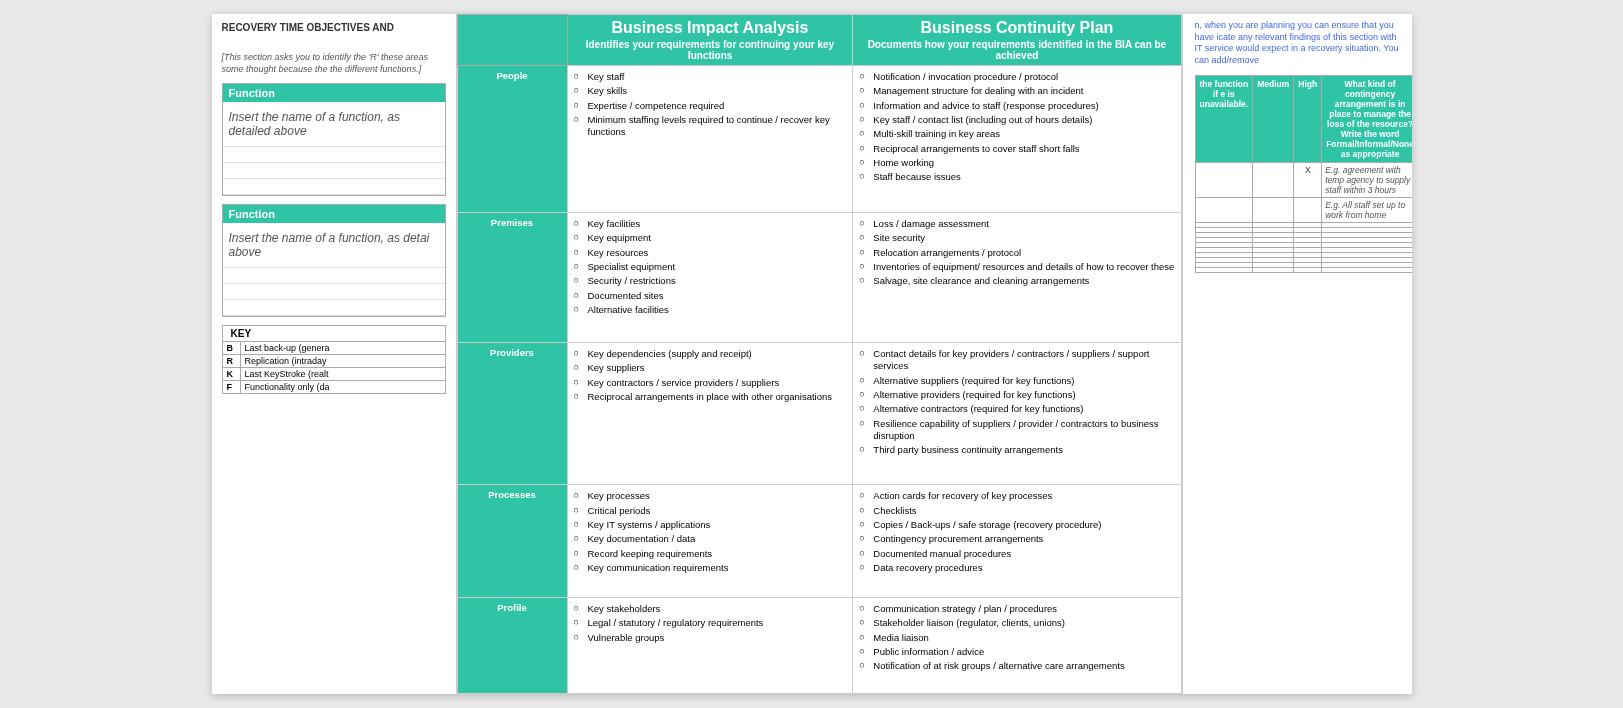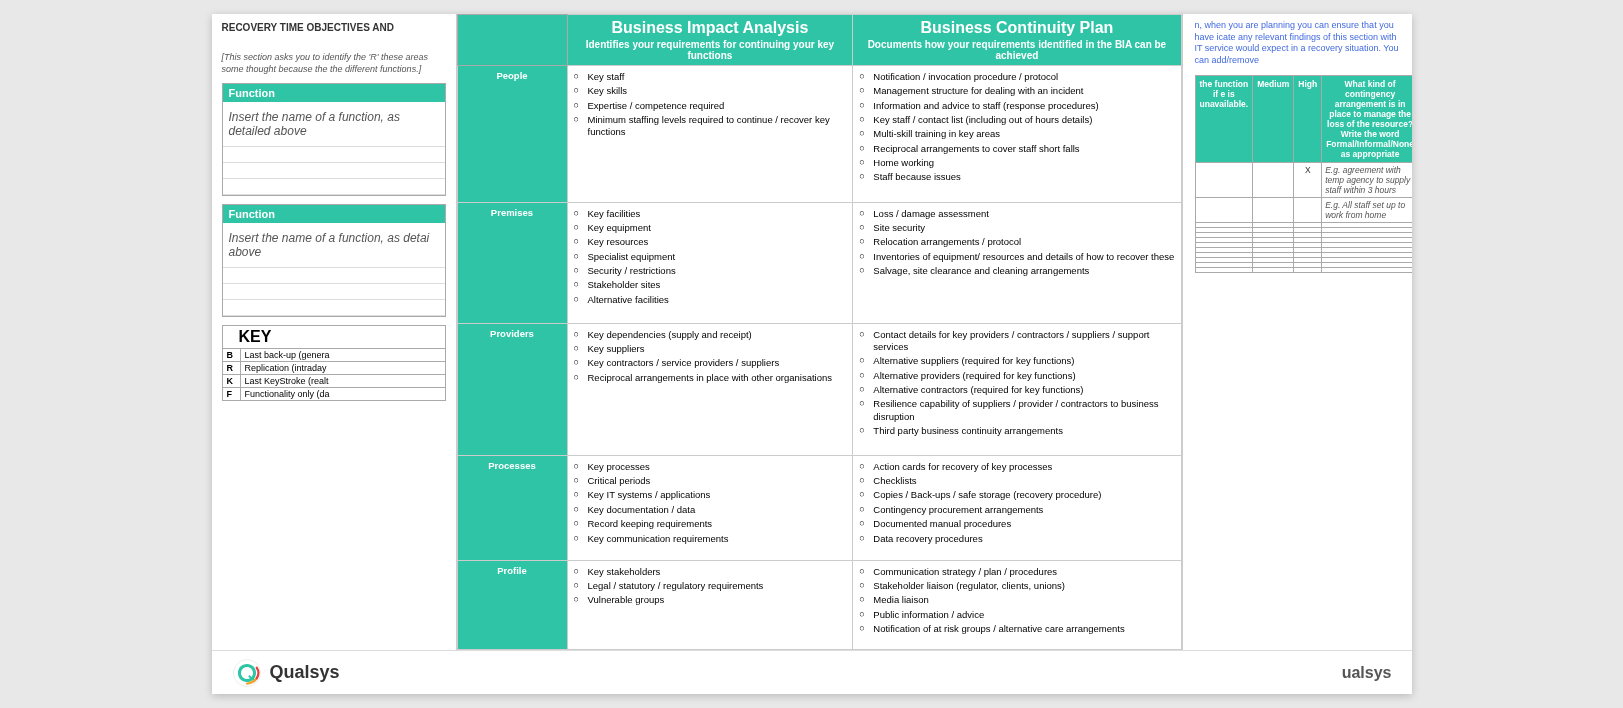--- a/index.html
+++ b/index.html
@@ -85,22 +85,22 @@
       border-bottom: 1px solid #ddd;
     }
     .key-table {
       border: 1px solid #aaa;
       width: 100%;
       border-collapse: collapse;
       margin-top: 6px;
     }
     .key-table .key-title {
       font-weight: bold;
-      font-size: 16px;
-      padding: 2px 16px;
+      font-size: 10px;
+      padding: 2px 8px;
       background: white;
     }
     .key-table td {
       border: 1px solid #aaa;
       padding: 1px 4px;
       font-size: 9px;
     }
     .key-table .key-letter {
       font-weight: bold;
       width: 18px;
@@ -364,21 +364,21 @@
 
             <tr>
               <td class="col-category">Premises</td>
               <td class="list-col">
                 <ul>
                   <li>Key facilities</li>
                   <li>Key equipment</li>
                   <li>Key resources</li>
                   <li>Specialist equipment</li>
                   <li>Security / restrictions</li>
-                  <li>Stakeholder sites</li>
+                  <li>Documented sites</li>
                   <li>Alternative facilities</li>
                 </ul>
               </td>
               <td class="list-col">
                 <ul>
                   <li>Loss / damage assessment</li>
                   <li>Site security</li>
                   <li>Relocation arrangements / protocol</li>
                   <li>Inventories of equipment/ resources and details of how to recover these</li>
                   <li>Salvage, site clearance and cleaning arrangements</li>
@@ -539,29 +539,14 @@
               <td></td>
               <td></td>
               <td></td>
             </tr>
           </tbody>
         </table>
       </div>
 
     </div>
 
-    <div class="footer">
-      <div class="footer-logo">
-
-        <svg class="qualsys-logo-circle" viewBox="0 0 40 40" xmlns="http://www.w3.org/2000/svg">
-          <circle cx="20" cy="20" r="18" fill="none" stroke="#e8e8e8" stroke-width="1"></circle>
-
-          <path d="M20 8 C13 8 8 13 8 20 C8 27 13 32 20 32 C23 32 25.5 31 27.5 29.5 L30 32 L32 30 L29.5 27.5 C31 25.5 32 23 32 20 C32 13 27 8 20 8 Z M20 28 C15.6 28 12 24.4 12 20 C12 15.6 15.6 12 20 12 C24.4 12 28 15.6 28 20 C28 22 27.3 23.8 26.1 25.2 L23.5 22.5 L21.5 24.5 L24.1 27.1 C22.9 27.7 21.5 28 20 28 Z" fill="#2ec4a5"></path>
-
-          <path d="M20 34 C25 34 30 31 33 27" stroke="#f4a026" stroke-width="3" fill="none" stroke-linecap="round"></path>
-          <path d="M33 27 C36 23 36 17 33 13" stroke="#e84040" stroke-width="3" fill="none" stroke-linecap="round"></path>
-        </svg>
-        <span class="footer-brand">Qualsys</span>
-      </div>
-      <div class="footer-brand-right">ualsys</div>
-    </div>
   </div>
 </div>
 
 </body></html>

